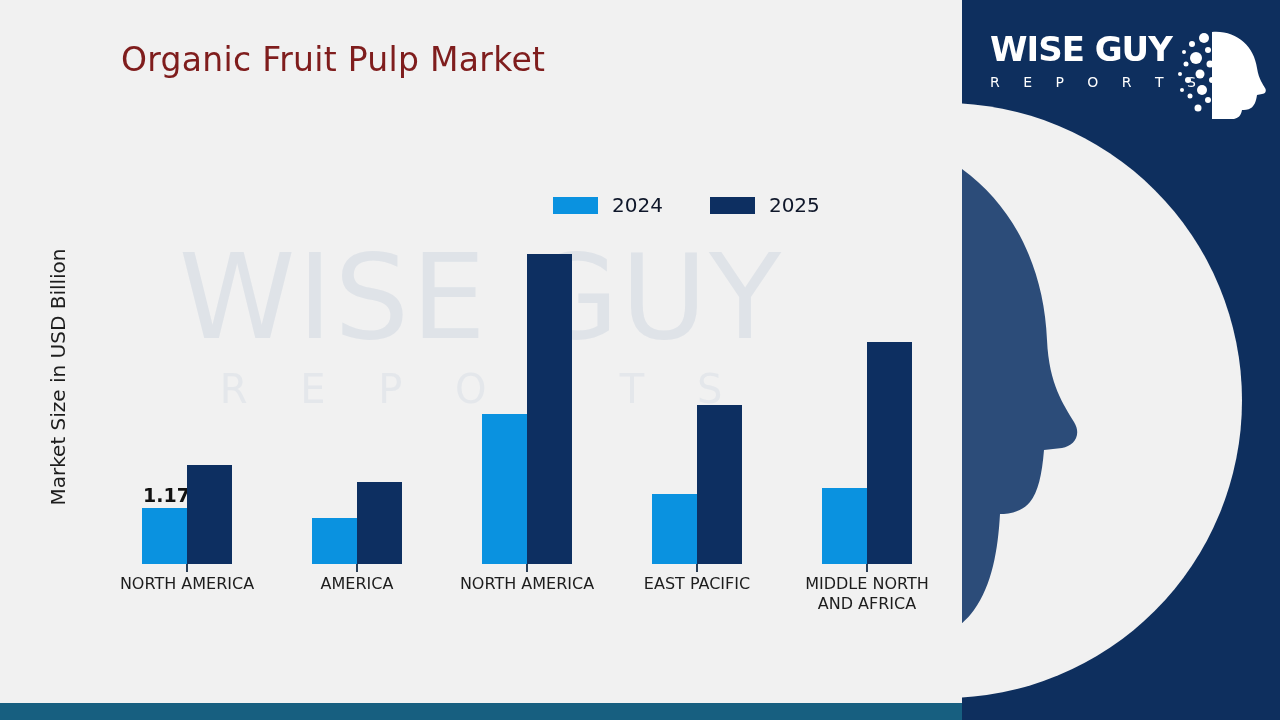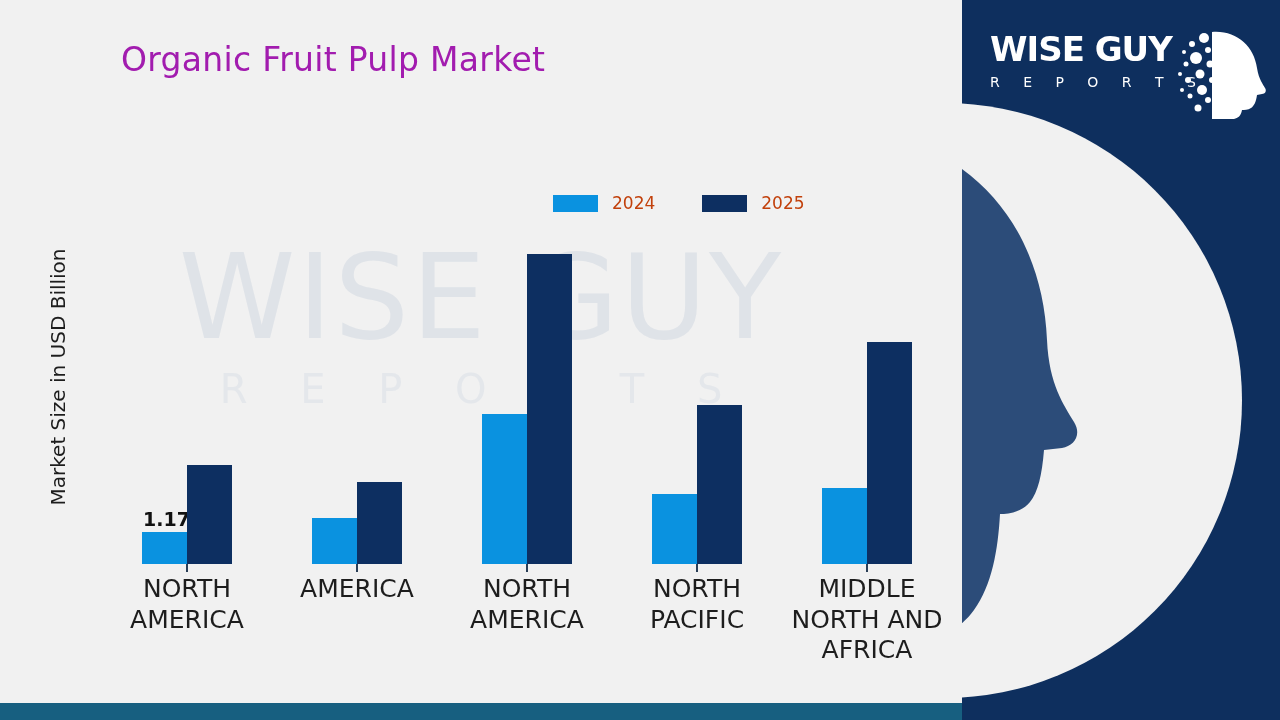--- a/index.html
+++ b/index.html
@@ -30,40 +30,40 @@
     color:#dfe3e8;line-height:1.0;white-space:nowrap;
   }
   .wm-sub{
     font-size:40px;letter-spacing:20px;color:#e4e7eb;
     margin-top:10px;white-space:nowrap;
   }
 
   
   .chart-title{
     position:absolute;left:121px;top:40px;
-    font-size:33px;color:#a21caf;font-weight:400;
+    font-size:33px;color:#7f1d1d;font-weight:400;
     letter-spacing:0.3px;white-space:nowrap;
   }
 
   
   .y-axis-label{
     position:absolute;left:-92px;top:365px;
     width:300px;text-align:center;
     transform:rotate(-90deg);
     font-size:20px;color:#1d1d1d;white-space:nowrap;
   }
 
   
   .legend{
     position:absolute;left:553px;top:193px;
     display:flex;align-items:center;gap:47px;
   }
   .legend-item{display:flex;align-items:center;gap:14px;}
   .legend-swatch{width:45px;height:17px;display:block;}
-  .legend-text{font-size:17px;color:#c2410c;}
+  .legend-text{font-size:20px;color:#0f172a;}
 
   
   .plot{
     position:absolute;left:100px;top:140px;
     width:830px;height:424px;
   }
   .baseline{
     position:absolute;left:0;bottom:0;width:830px;height:0px;
   }
   .group{
@@ -78,21 +78,21 @@
     position:absolute;bottom:100%;left:1px;
     font-size:19px;font-weight:bold;color:#111;
     margin-bottom:2px;white-space:nowrap;
   }
   .tick{
     position:absolute;top:100%;left:44px;width:2px;height:8px;
     background:#2a3f57;
   }
   .cat-label{
     position:absolute;top:calc(100% + 10px);left:-32px;width:154px;
-    text-align:center;font-size:25px;color:#1d1d1d;line-height:1.22;
+    text-align:center;font-size:16px;color:#1d1d1d;line-height:1.22;
   }
 
   
   .right-panel{
     position:absolute;left:962px;top:0;width:318px;height:720px;
     background:#0e2f5e;overflow:hidden;
   }
   
   .big-circle{
     position:absolute;left:-315px;top:103px;width:595px;height:595px;
@@ -157,21 +157,21 @@
       <div class="legend-item">
         <span class="legend-swatch" style="background:#0d2f61"></span>
         <span class="legend-text">2025</span>
       </div>
     </div>
 
     <div class="plot">
       <div class="baseline"></div>
       <div id="bar-groups">
           <div class="group" style="left: 42px;">
-            <div class="bar s0" title="NORTH AMERICA 2024: 1.17" style="height: 32px; background: rgb(10, 146, 224);">
+            <div class="bar s0" title="NORTH AMERICA 2024: 1.17" style="height: 56px; background: rgb(10, 146, 224);">
               <span class="bar-value">1.17</span>
             </div>
             <div class="bar s1" title="NORTH AMERICA 2032: 2.63" style="height: 99px; background: rgb(13, 47, 97);"></div>
             <div class="tick"></div>
             <div class="cat-label">NORTH AMERICA</div>
           </div>
           <div class="group" style="left: 212px;">
             <div class="bar s0" title="EUROPE 2024: 1.22" style="height: 46px; background: rgb(10, 146, 224);"></div>
             <div class="bar s1" title="EUROPE 2032: 2.18" style="height: 82px; background: rgb(13, 47, 97);"></div>
             <div class="tick"></div>
@@ -180,21 +180,21 @@
           <div class="group" style="left: 382px;">
             <div class="bar s0" title="SOUTH AMERICA 2024: 3.99" style="height: 150px; background: rgb(10, 146, 224);"></div>
             <div class="bar s1" title="SOUTH AMERICA 2032: 8.24" style="height: 310px; background: rgb(13, 47, 97);"></div>
             <div class="tick"></div>
             <div class="cat-label">NORTH AMERICA</div>
           </div>
           <div class="group" style="left: 552px;">
             <div class="bar s0" title="ASIA PACIFIC 2024: 1.86" style="height: 70px; background: rgb(10, 146, 224);"></div>
             <div class="bar s1" title="ASIA PACIFIC 2032: 4.23" style="height: 159px; background: rgb(13, 47, 97);"></div>
             <div class="tick"></div>
-            <div class="cat-label">NORTH PACIFIC</div>
+            <div class="cat-label">EAST PACIFIC</div>
           </div>
           <div class="group" style="left: 722px;">
             <div class="bar s0" title="MIDDLE EAST AND AFRICA 2024: 2.02" style="height: 76px; background: rgb(10, 146, 224);"></div>
             <div class="bar s1" title="MIDDLE EAST AND AFRICA 2032: 5.9" style="height: 222px; background: rgb(13, 47, 97);"></div>
             <div class="tick"></div>
             <div class="cat-label">MIDDLE NORTH AND AFRICA</div>
           </div>
         </div>
     </div>
   </div>

